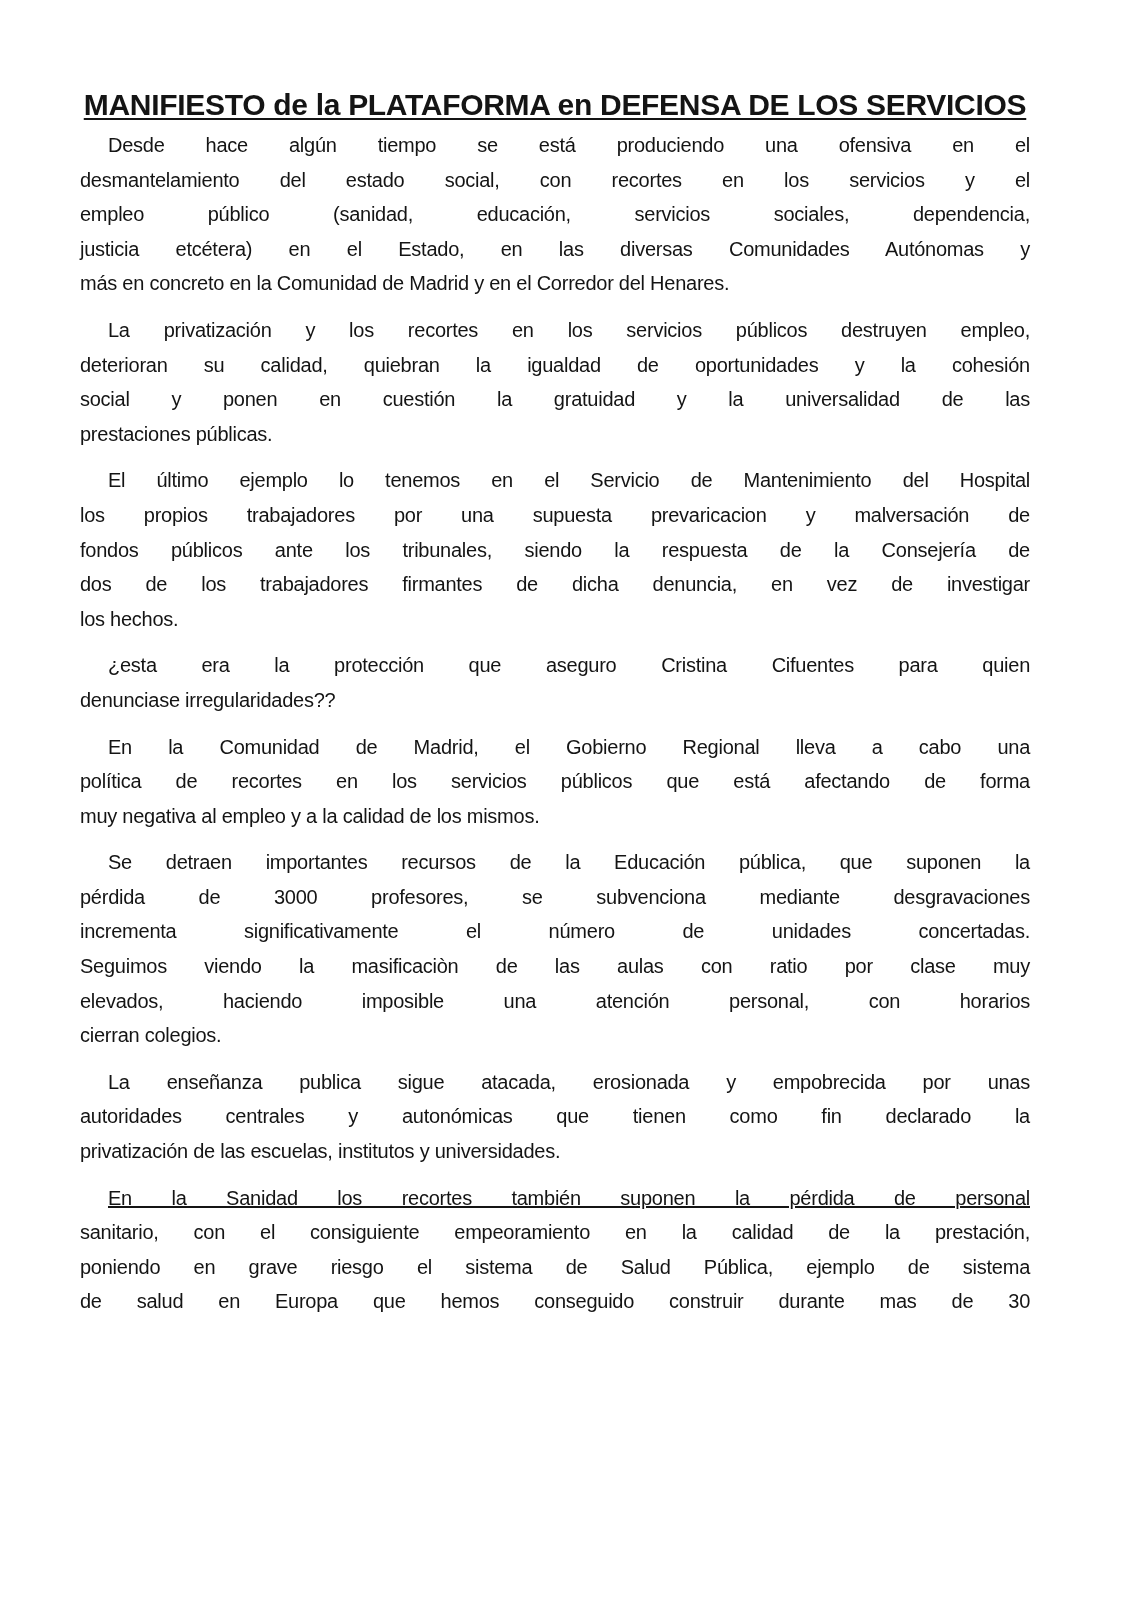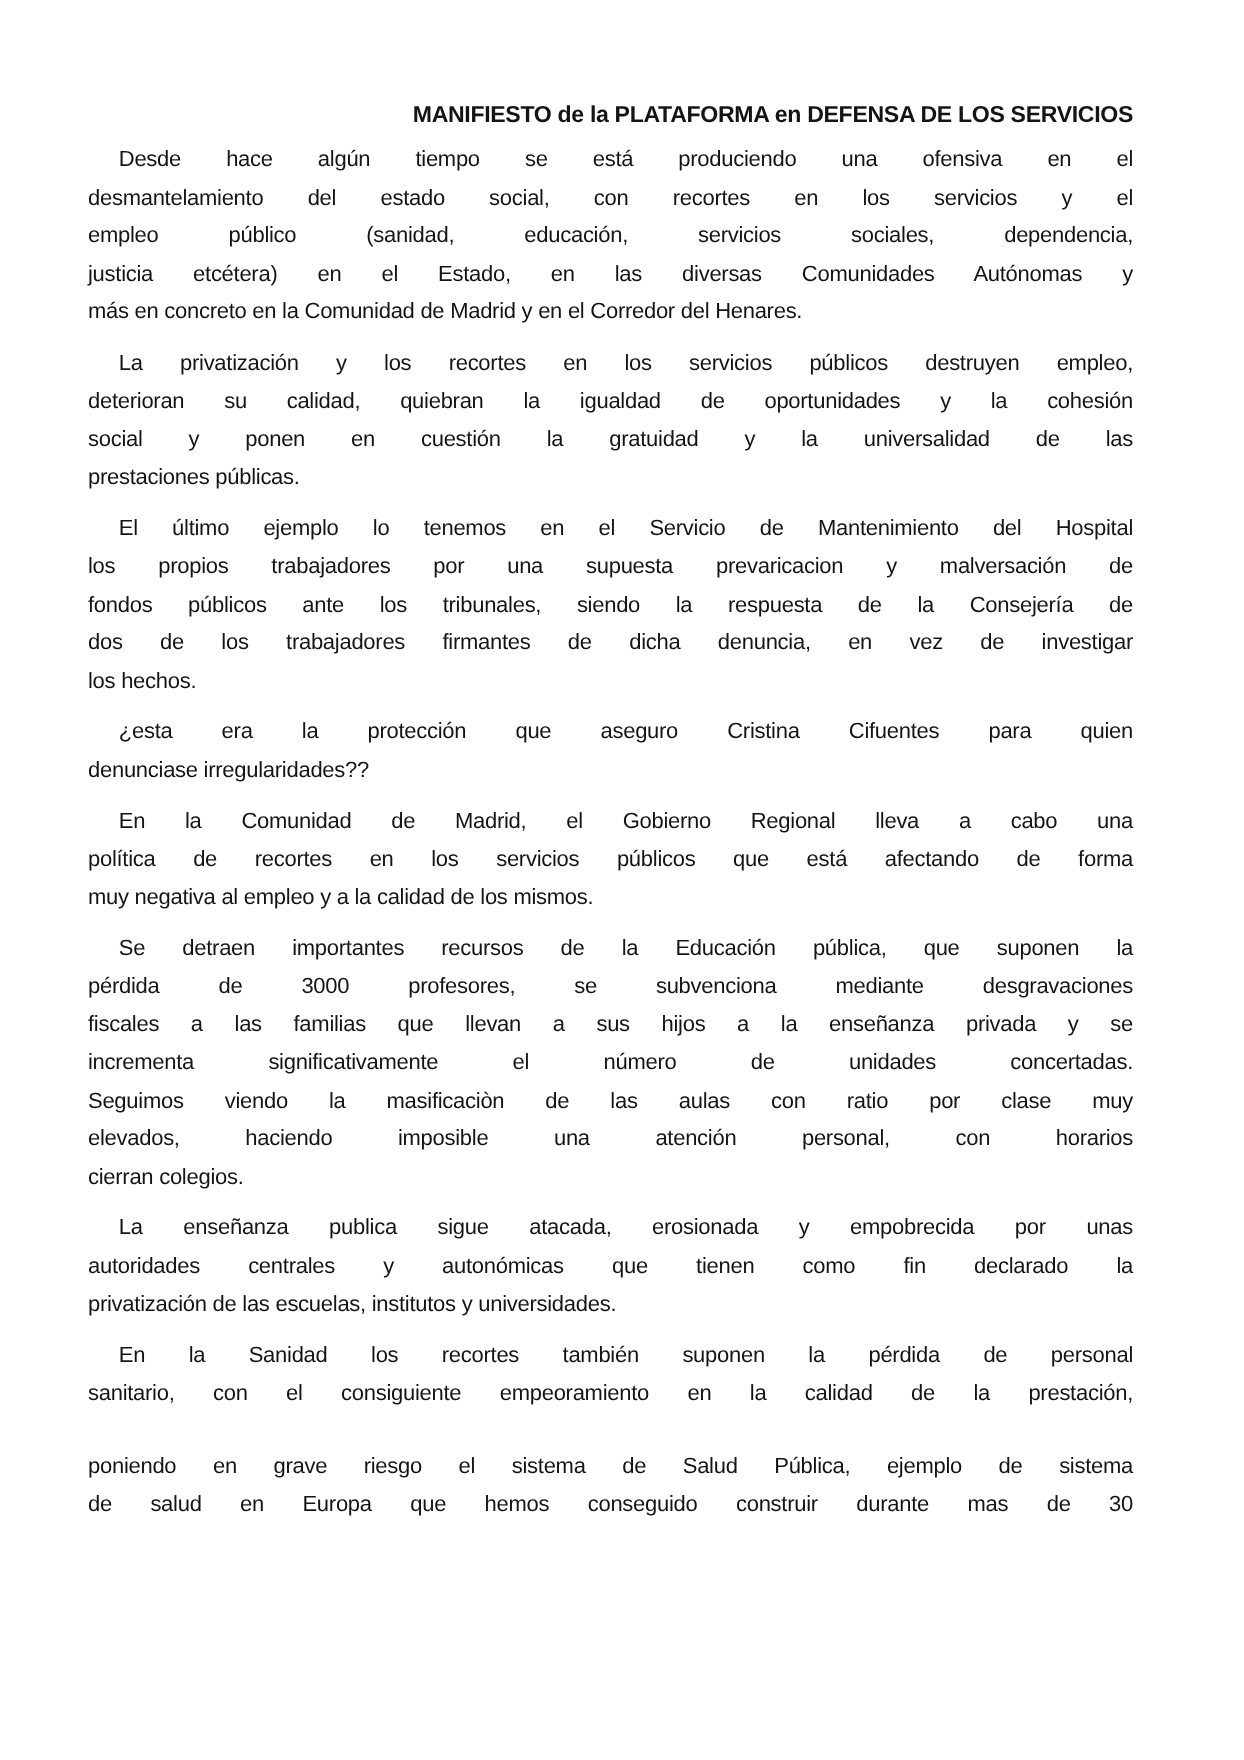--- a/index.html
+++ b/index.html
@@ -15,25 +15,26 @@
       color: #141414;
       font-family: "Liberation Sans", sans-serif;
     }
     .page {
       position: absolute;
       left: 80px;
       top: 88px;
       width: 950px;
     }
     .title {
-      text-align: right;
+      text-align: center;
       font-weight: bold;
-      font-size: 21px;
+      font-size: 30px;
       line-height: 34px;
       margin: 0 0 6px 0;
+      text-decoration: underline;
       text-decoration-thickness: 2px;
       text-underline-offset: 3px;
       letter-spacing: -0.3px;
     }
     .title span { display: block; }
     .para {
       margin: 0 0 12px 0;
       font-size: 20px;
       line-height: 34.6px;
       text-align: justify;
@@ -88,31 +89,30 @@
         <span class="line last" style="display: block;">denunciase irregularidades??</span>
       </p>
       <p class="para">
         <span class="line first" style="display: block;">En la Comunidad de Madrid, el Gobierno Regional lleva a cabo una</span>
         <span class="line" style="display: block;">política de recortes en los servicios públicos que está afectando de forma</span>
         <span class="line last" style="display: block;">muy negativa al empleo y a la calidad de los mismos.</span>
       </p>
       <p class="para">
         <span class="line first" style="display: block;">Se detraen importantes recursos de la Educación pública, que suponen la</span>
         <span class="line" style="display: block;">pérdida de 3000 profesores,  se subvenciona mediante desgravaciones</span>
-        <span class="line" style="display: block;">fiscales a las familias que llevan a sus hijos a la enseñanza privada y se</span>
         <span class="line" style="display: block;">incrementa significativamente el número  de unidades concertadas.</span>
         <span class="line" style="display: block;">Seguimos viendo la masificaciòn  de las aulas con ratio por clase muy</span>
         <span class="line" style="display: block;">elevados, haciendo imposible una atención personal, con horarios</span>
         <span class="line last" style="display: block;">cierran colegios.</span>
       </p>
       <p class="para">
         <span class="line first" style="display: block;">La enseñanza publica sigue atacada, erosionada y empobrecida por unas</span>
         <span class="line" style="display: block;">autoridades centrales y autonómicas que tienen como fin declarado la</span>
         <span class="line last" style="display: block;">privatización de las escuelas, institutos y universidades.</span>
       </p>
       <p class="para">
-        <span class="line first" style="display: block;">En la Sanidad los recortes también suponen la pérdida de personal</span>
+        <span class="line first" style="display: block; text-decoration: underline;">En la Sanidad los recortes también suponen la pérdida de personal</span>
         <span class="line" style="display: block;">sanitario, con el consiguiente empeoramiento en la calidad de la prestación,</span>
-        <span class="line" style="display: block; margin-top: 32px;">poniendo en grave riesgo el sistema de Salud Pública, ejemplo de sistema</span>
+        <span class="line" style="display: block;">poniendo en grave riesgo el sistema de Salud Pública, ejemplo de sistema</span>
         <span class="line cut" style="display: block;">de salud en Europa que hemos  conseguido construir durante mas de 30</span>
       </p>
     </div>
 </div>
 
 </body></html>

